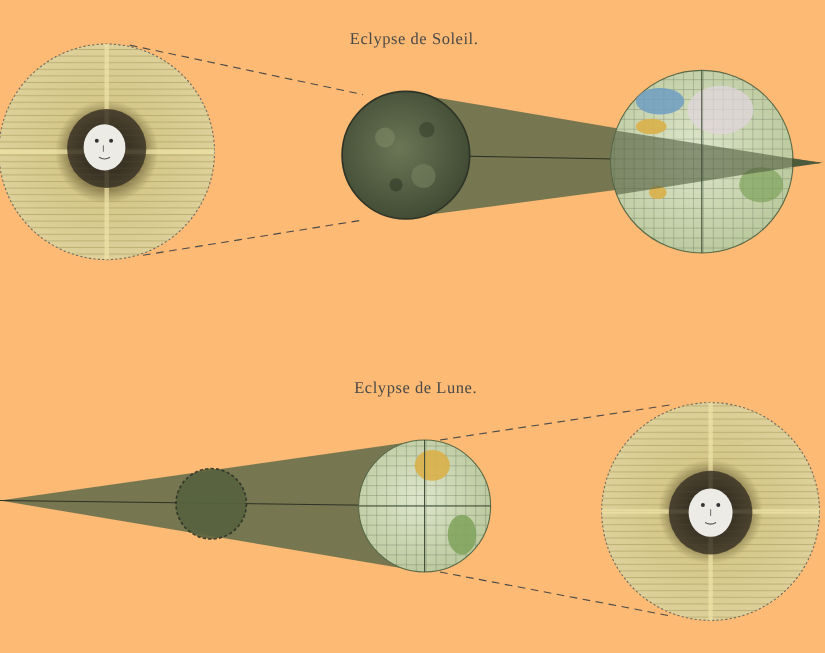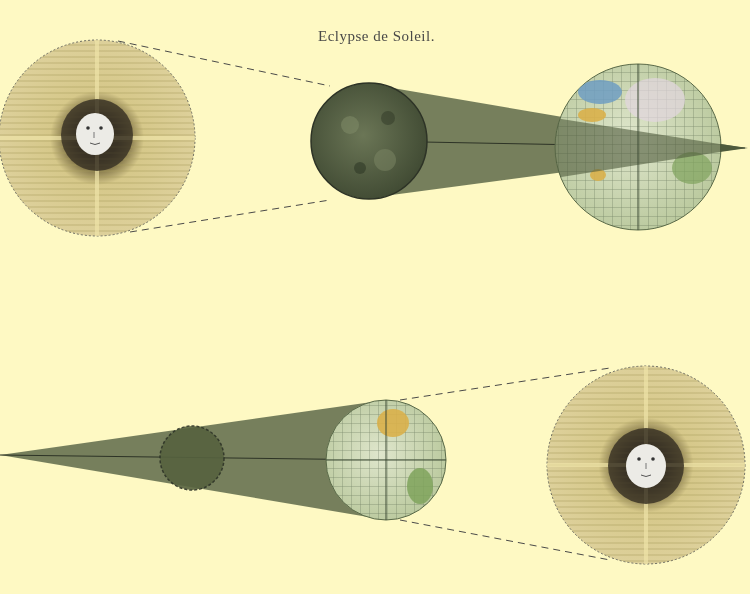--- a/index.html
+++ b/index.html
@@ -1,21 +1,21 @@
 <!DOCTYPE html>
 <html><head>
   <meta charset="utf-8">
   <style>
     html, body { margin: 0; padding: 0; }
     body {
       width: 750px; height: 594px; overflow: hidden;
       background: #e4e4e2;
       font-family: "Liberation Serif", "DejaVu Serif", serif;
     }
-    .plate { position: relative; width: 750px; height: 594px; background: #fef9c3; }
+    .plate { position: relative; width: 750px; height: 594px; background: #fdba74; }
     .plate svg { position: absolute; left: 0; top: 0; }
     .caption {
       position: absolute; font-size: 15px; color: #4a4a48;
       letter-spacing: 0.5px; white-space: nowrap;
     }
     .cap-solar { left: 318px; top: 28px; }
     .cap-lunar { left: 322px; top: 345px; }
   </style>
 </head>
 <body>
@@ -130,13 +130,14 @@
         <ellipse cx="646" cy="466" rx="20" ry="22" fill="#ecebe6"></ellipse>
         <circle cx="639" cy="459" r="1.8" fill="#333"></circle>
         <circle cx="653" cy="459" r="1.8" fill="#333"></circle>
         <path d="M646 463 L646 469" stroke="#777" stroke-width="1"></path>
         <path d="M641 475 Q646 478 651 475" stroke="#555" stroke-width="1" fill="none"></path>
       </g>
     </g>
   </svg>
 
   <div class="caption cap-solar">Eclypse de Soleil.</div>
+  <div class="caption cap-lunar">Eclypse de Lune.</div>
 </div>
 
 </body></html>

